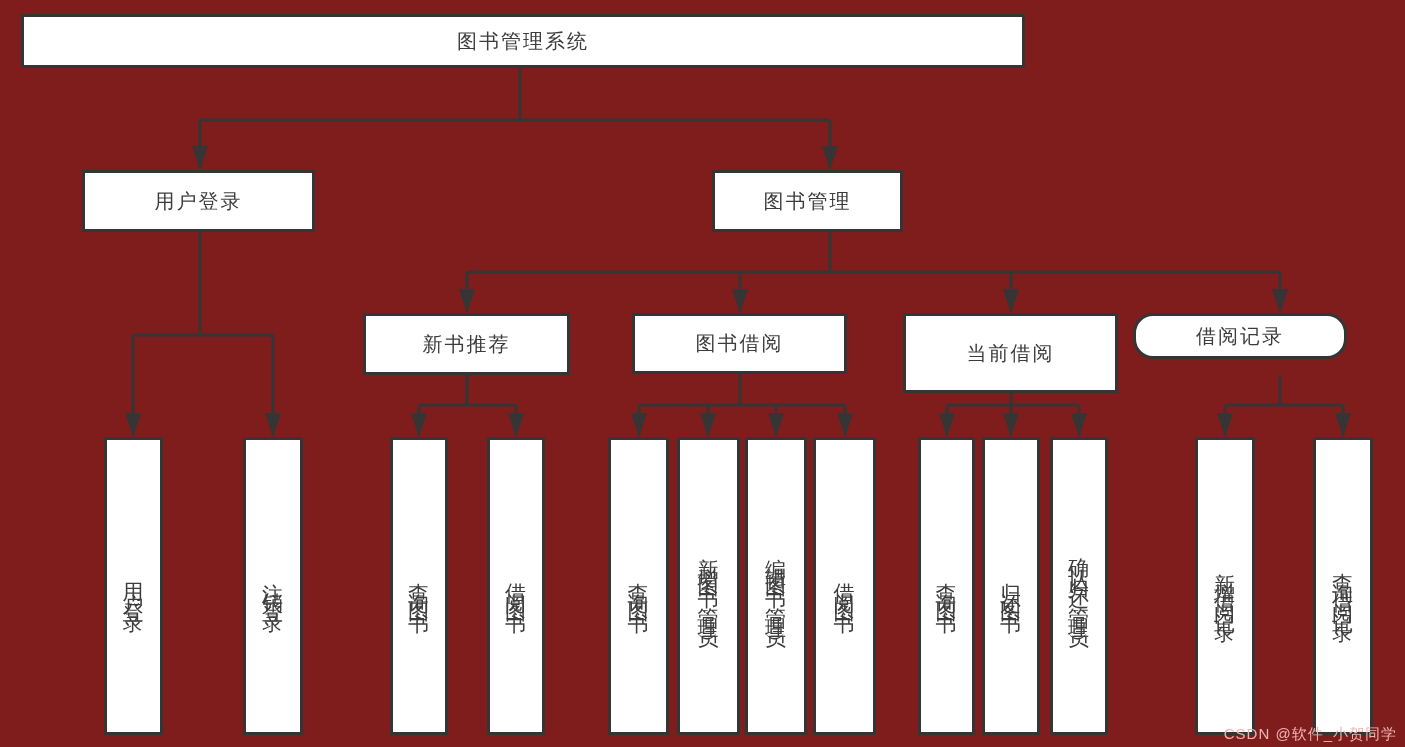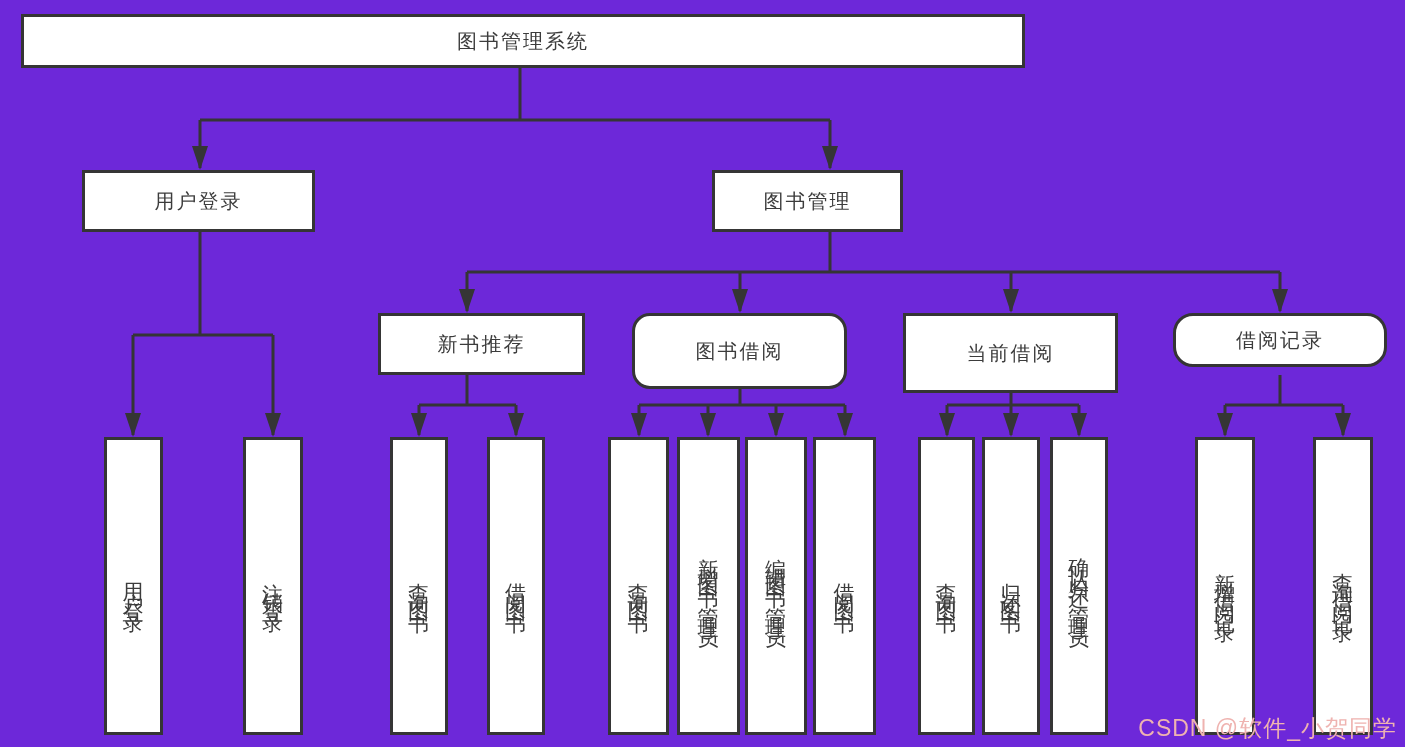--- a/index.html
+++ b/index.html
@@ -1,21 +1,21 @@
 <!DOCTYPE html>
 <html><head>
 <meta charset="utf-8">
 <style>
   * { margin: 0; padding: 0; box-sizing: border-box; }
   html, body { background: #ffffff; }
   .canvas {
     position: relative;
     width: 1405px;
     height: 747px;
-    background: #6d28d9;
+    background: #7f1d1d;
     font-family: "Liberation Sans", sans-serif;
     overflow: hidden;
   }
   .connectors {
     position: absolute;
     left: 0; top: 0;
     width: 1405px; height: 747px;
   }
   .box {
     position: absolute;
@@ -36,43 +36,43 @@
     text-orientation: mixed;
     font-size: 21px;
     letter-spacing: 10px;
     line-height: 1;
     color: #3c3c3c;
   }
   
   .n-root  { left: 21px;   top: 14px;  width: 1004px; height: 54px; }
   .n-login { left: 82px;   top: 170px; width: 233px;  height: 62px; }
   .n-mgmt  { left: 712px;  top: 170px; width: 191px;  height: 62px; }
-  .n-rec   { left: 363px;  top: 313px; width: 207px;  height: 62px; margin-left: 15px; }
-  .n-bor   { left: 632px;  top: 313px; width: 215px;  height: 76px; border-radius: 18px; }
+  .n-rec   { left: 363px;  top: 313px; width: 207px;  height: 62px; }
+  .n-bor   { left: 632px;  top: 313px; width: 215px;  height: 61px; }
   .n-cur   { left: 903px;  top: 313px; width: 215px;  height: 80px; }
-  .n-hist  { left: 1173px; top: 313px; width: 214px;  height: 54px; border-radius: 20px; }
+  .n-hist  { left: 1133px; top: 313px; width: 214px;  height: 46px; border-radius: 20px; }
   .leaf { top: 437px; height: 298px; }
   .l-1a { left: 104px;  width: 59px; }
   .l-1b { left: 243px;  width: 60px; }
   .l-2a { left: 390px;  width: 58px; }
   .l-2b { left: 487px;  width: 58px; }
   .l-3a { left: 608px;  width: 61px; }
   .l-3b { left: 677px;  width: 63px; }
   .l-3c { left: 745px;  width: 62px; }
   .l-3d { left: 813px;  width: 63px; }
   .l-4a { left: 918px;  width: 57px; }
   .l-4b { left: 982px;  width: 58px; }
   .l-4c { left: 1050px; width: 58px; }
   .l-5a { left: 1195px; width: 60px; }
   .l-5b { left: 1313px; width: 60px; }
   .watermark {
     position: absolute;
     right: 8px;
     bottom: 3px;
-    font-size: 23px;
+    font-size: 15px;
     letter-spacing: 1px;
     color: #efb3b0;
     white-space: nowrap;
   }
 </style>
 </head>
 <body>
 
 <div class="canvas">
 

